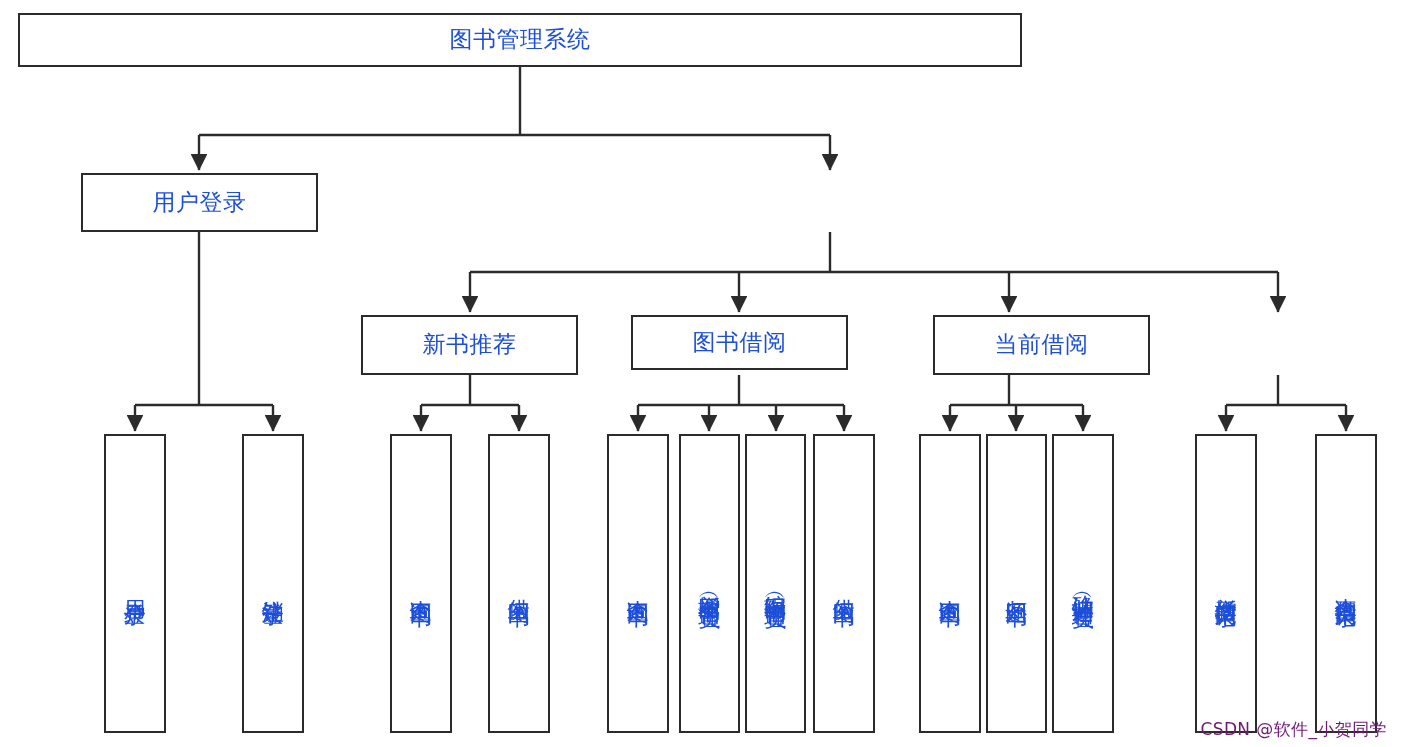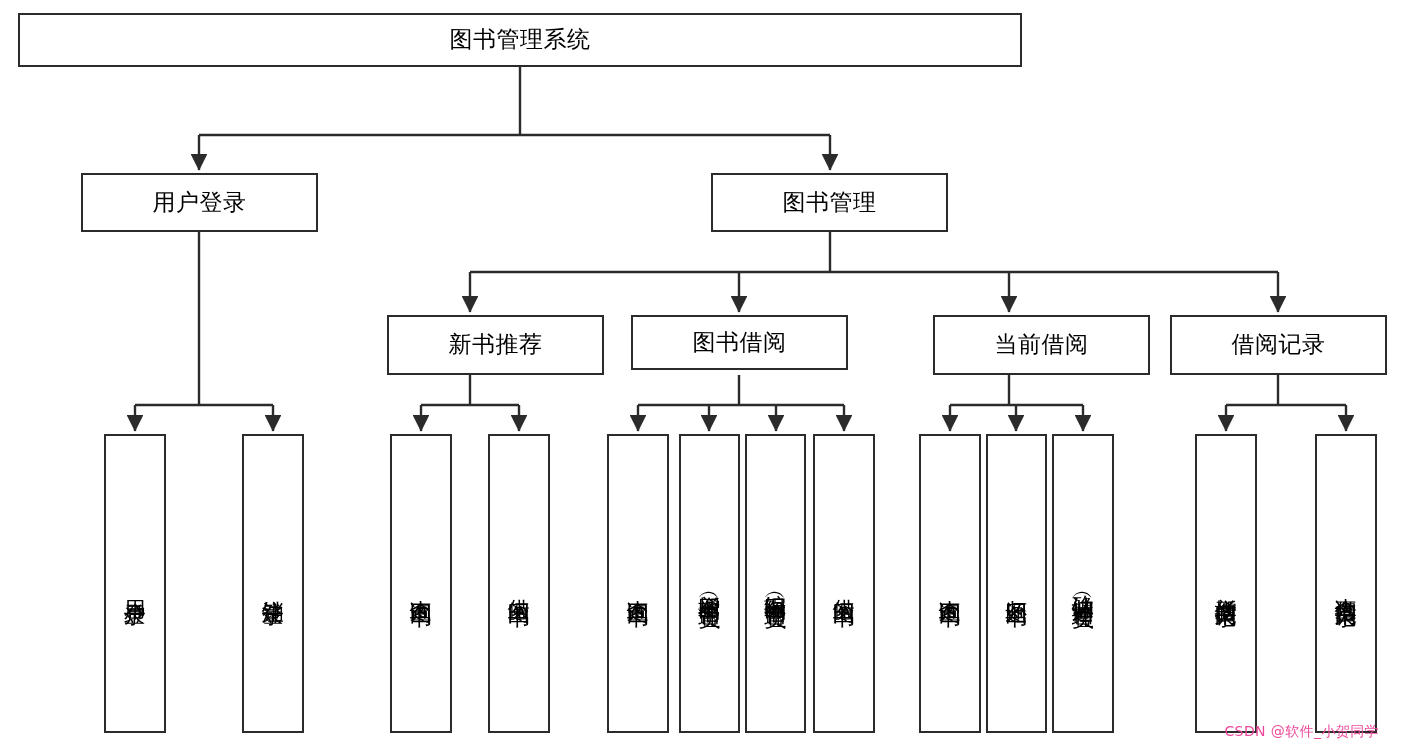--- a/index.html
+++ b/index.html
@@ -25,21 +25,21 @@
     height: 747px;
   }
   .node {
     position: absolute;
     box-sizing: border-box;
     border: 2.2px solid #2b2b2b;
     background: #ffffff;
     display: flex;
     align-items: center;
     justify-content: center;
-    color: #000000;
+    color: #1d4ed8;
   }
   .node-label {
     display: block;
     text-align: center;
     line-height: 1.18;
     white-space: pre;
   }
   .node.horizontal .node-label {
     font-size: 23px;
     letter-spacing: 0.5px;
@@ -55,24 +55,24 @@
   .node.vertical .node-label {
     writing-mode: vertical-rl;
     text-orientation: upright;
     font-size: 22px;
     line-height: 1.25;
     letter-spacing: 2px;
     max-height: 284px;
   }
   #watermark {
     position: absolute;
-    right: 26px;
+    right: 18px;
     bottom: 6px;
-    font-size: 14px;
-    color: #ec4899;
+    font-size: 17px;
+    color: #701a75;
     letter-spacing: 0.4px;
     white-space: nowrap;
     pointer-events: none;
   }
 </style>
 </head>
 <body>
 
 <div id="canvas">
 
@@ -128,35 +128,29 @@
     </g>
   </svg>
 
   <div class="node root horizontal" style="left:18px; top:13px; width:1004px; height:54px;">
     <span class="node-label">图书管理系统</span>
   </div>
 
   <div class="node horizontal" style="left:81px; top:173px; width:237px; height:59px;">
     <span class="node-label">用户登录</span>
   </div>
-  <div class="node horizontal" style="left:711px; top:173px; width:237px; height:59px;">
-    <span class="node-label">图书管理</span>
-  </div>
 
-  <div class="node horizontal" style="left:361px; top:315px; width:217px; height:60px;margin-left:26px;">
+  <div class="node horizontal" style="left:361px; top:315px; width:217px; height:60px;">
     <span class="node-label">新书推荐</span>
   </div>
   <div class="node horizontal" style="left:631px; top:315px; width:217px; height:55px;">
     <span class="node-label">图书借阅</span>
   </div>
   <div class="node horizontal" style="left:901px; top:315px; width:217px; height:60px;margin-left:32px;">
     <span class="node-label">当前借阅</span>
-  </div>
-  <div class="node horizontal" style="left:1170px; top:315px; width:217px; height:60px;">
-    <span class="node-label">借阅记录</span>
   </div>
 
   <div class="node vertical" style="left:104px; top:434px; width:62px; height:299px;">
     <span class="node-label">用户登录</span>
   </div>
   <div class="node vertical" style="left:242px; top:434px; width:62px; height:299px;">
     <span class="node-label">注销登录</span>
   </div>
 
   <div class="node vertical" style="left:390px; top:434px; width:62px; height:299px;">

